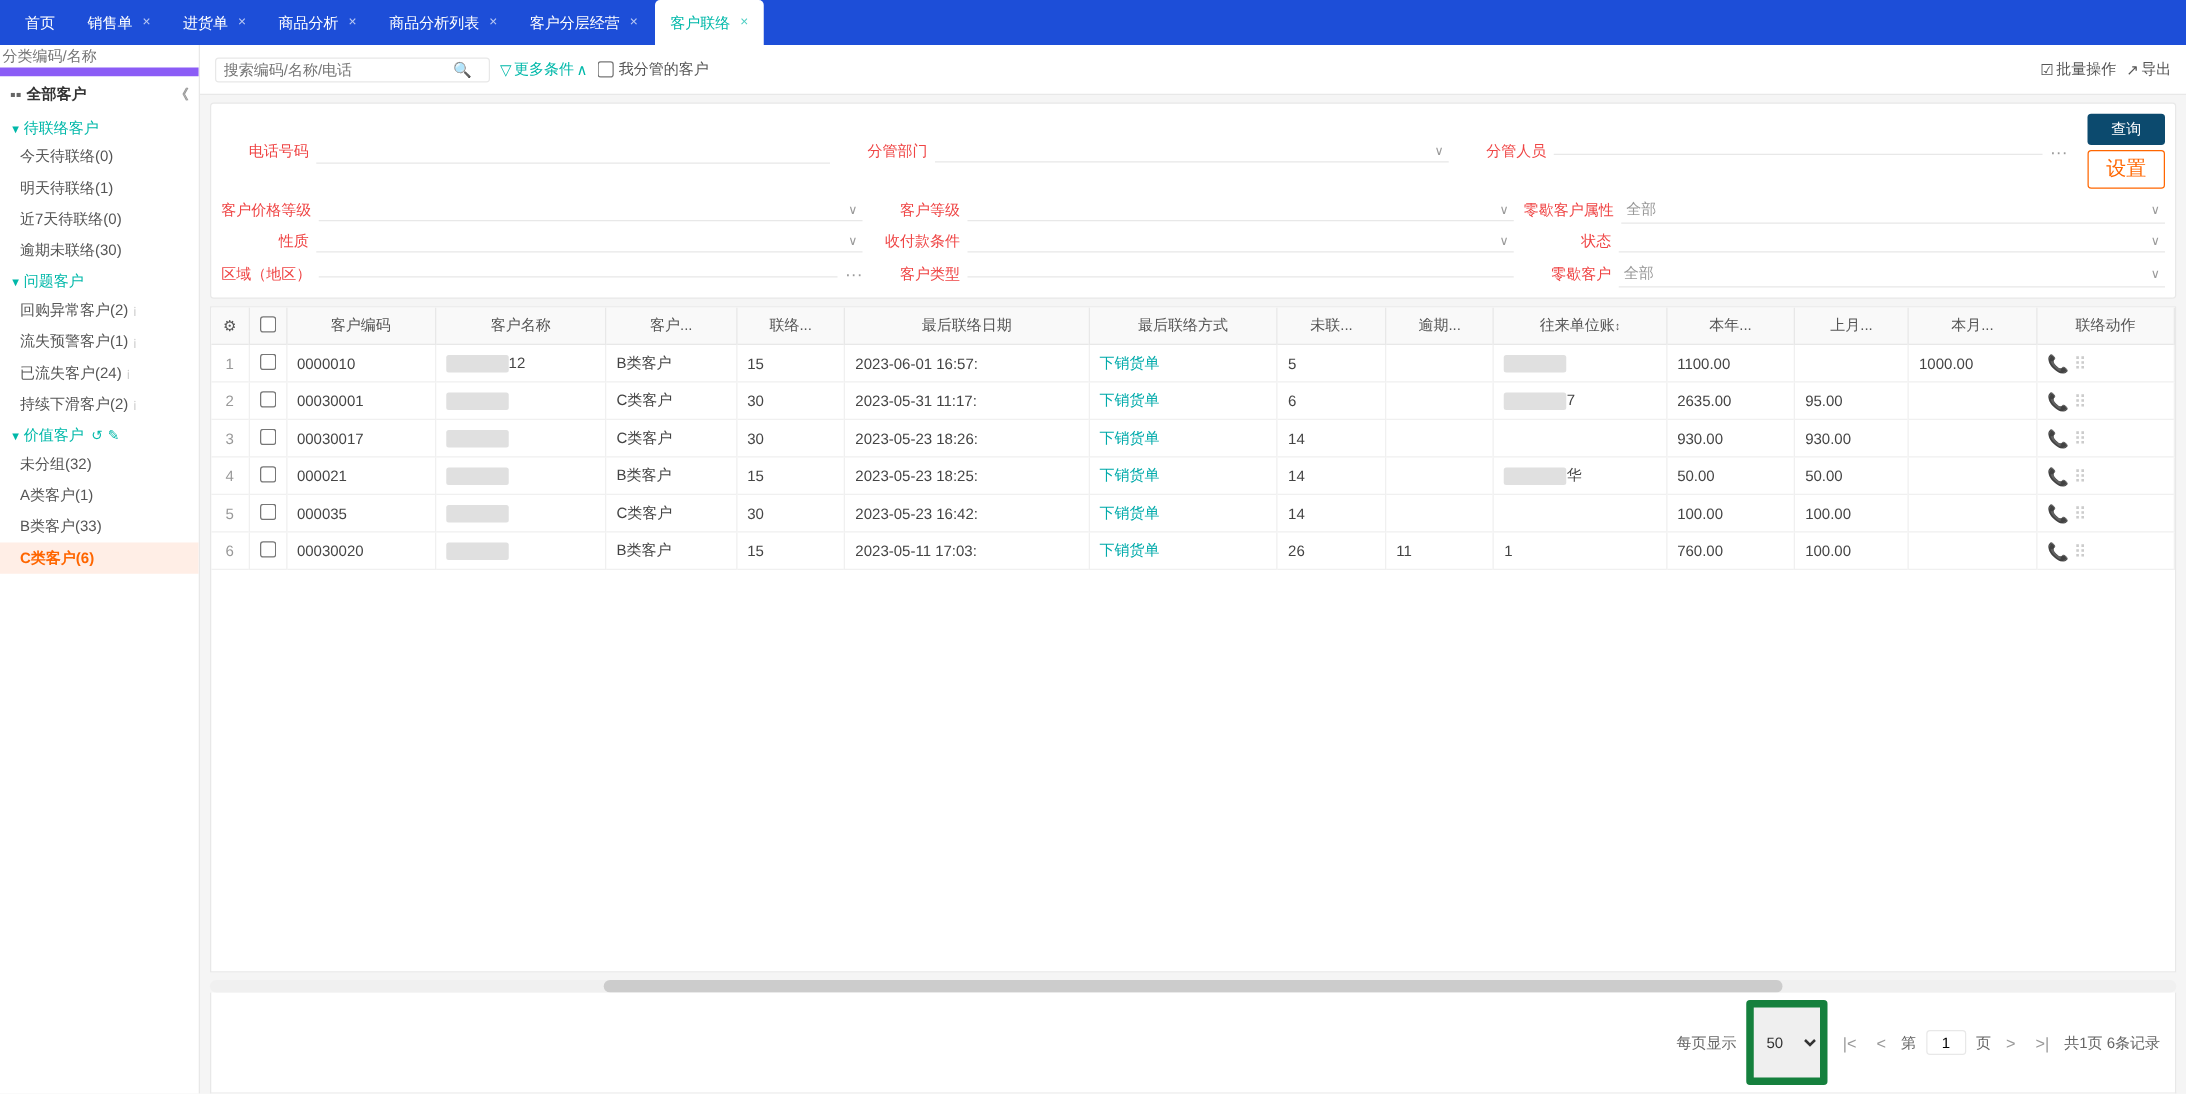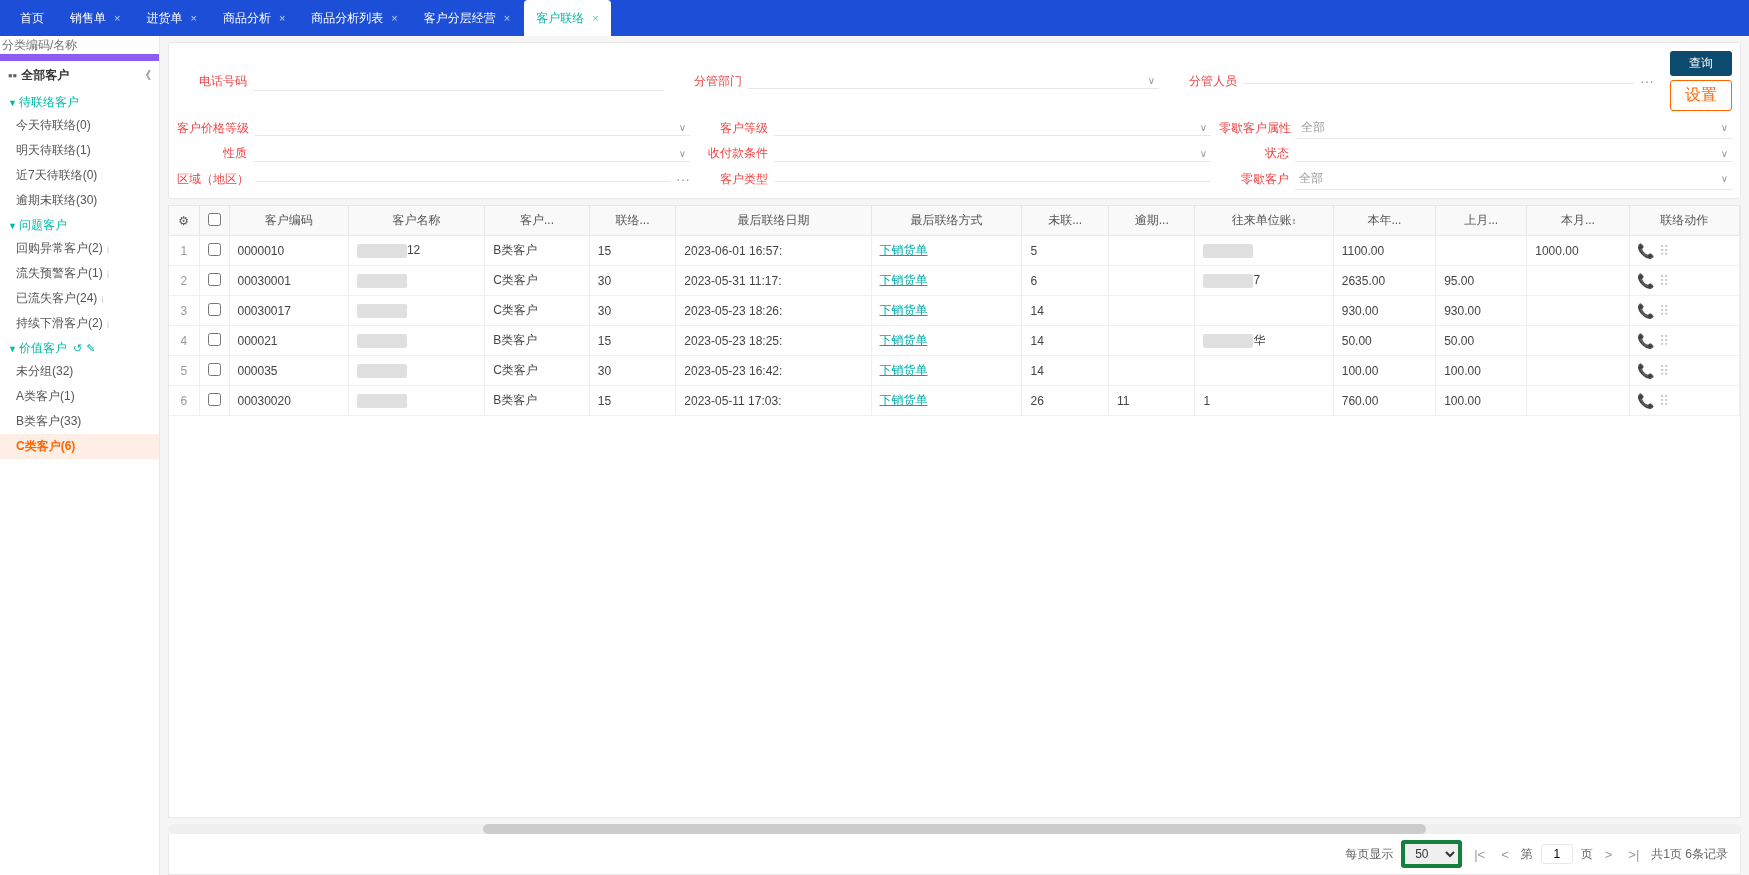--- a/index.html
+++ b/index.html
@@ -282,21 +282,20 @@
       padding: 6px 8px;
       color: #444;
       font-size: 12px;
       border-right: 1px solid #f0f0f0;
       white-space: nowrap;
     }
     tbody td:first-child { text-align: center; color: #999; }
     .td-link {
       color: #00aaaa;
       cursor: pointer;
-      text-decoration: underline;
     }
     .blurred-text {
       background: #e0e0e0;
       color: transparent;
       border-radius: 2px;
       display: inline-block;
       min-width: 50px;
       height: 14px;
       vertical-align: middle;
     }
@@ -311,23 +310,23 @@
       display: flex;
       align-items: center;
       justify-content: flex-end;
       gap: 8px;
       margin: 0 8px;
       border: 1px solid #e8e8e8;
       border-top: none;
     }
     .footer-label { color: #666; font-size: 12px; }
     .footer-select {
-      border: 4px solid #15803d;
+      border: 6px solid #15803d;
       border-radius: 3px;
-      padding: 2px 6px;
+      padding: 20px 6px;
       font-size: 12px;
       color: #333;
       cursor: pointer;
     }
     .pager-btn {
       color: #999;
       cursor: pointer;
       font-size: 13px;
       padding: 2px 4px;
     }
@@ -459,20 +458,45 @@
     <div class="sidebar-item">
       <span>B类客户(33)</span>
     </div>
     <div class="sidebar-item active">
       <span>C类客户(6)</span>
     </div>
   </div>
 
   <div class="content-area">
 
+    <div class="filter-bar">
+      <div class="filter-search-box">
+        <input type="text" style="width: 180px;" placeholder="搜索编码/名称/电话">
+        <span style="color:#00b8a9; cursor:pointer;">🔍</span>
+      </div>
+      <div class="filter-more">
+        <span>▽</span>
+        <span>更多条件</span>
+        <span>∧</span>
+      </div>
+      <div class="filter-checkbox">
+        <input type="checkbox" style="">
+        <span>我分管的客户</span>
+      </div>
+      <div class="filter-actions">
+        <div class="btn-batch">
+          <span>☑</span>
+          <span>批量操作</span>
+        </div>
+        <div class="btn-export">
+          <span>↗</span>
+          <span>导出</span>
+        </div>
+      </div>
+    </div>
 
     <div class="adv-filter">
 
       <div class="adv-filter-row">
         <div class="filter-field">
           <span class="filter-label">电话号码</span>
           <input class="filter-input" type="text" style="">
         </div>
         <div class="filter-field">
           <span class="filter-label">分管部门</span>

